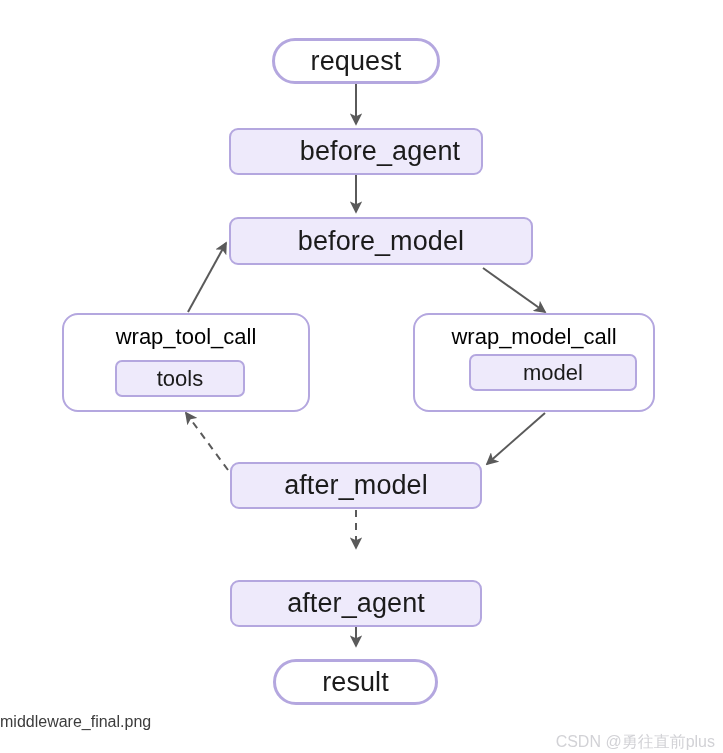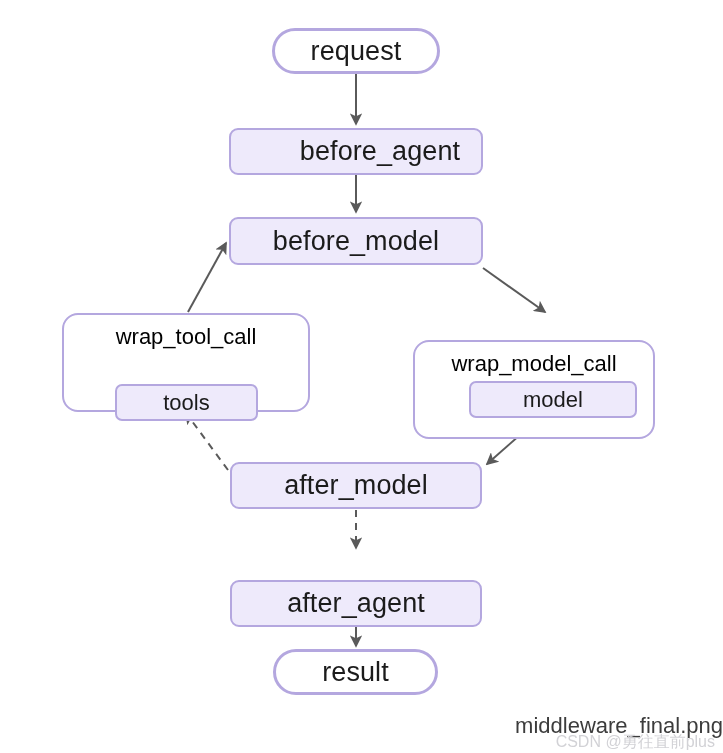--- a/index.html
+++ b/index.html
@@ -42,20 +42,21 @@
     letter-spacing: 0.1px;
     white-space: nowrap;
   }
 
   
   .node.pill {
     background: #ffffff;
     border: 3px solid #b4a7df;
     border-radius: 28px;
     font-size: 27px;
+    margin-top: 10px;
   }
 
   
   .node.box {
     background: #eeeafb;
     border: 2.5px solid #b4a7df;
     border-radius: 9px;
     font-size: 27px;
   }
 
@@ -89,22 +90,22 @@
     font-size: 22px;
     color: #1b1b1b;
     white-space: nowrap;
   }
 
   #caption {
     position: absolute;
     left: 0;
     right: 0;
     top: 713px;
-    text-align: right;
-    font-size: 22px;
+    text-align: left;
+    font-size: 16px;
     color: #3c3c3c;
   }
 
   #watermark {
     position: absolute;
     right: 8px;
     top: 732px;
     font-size: 16px;
     color: #d2d2d6;
     white-space: nowrap;
@@ -140,32 +141,32 @@
   </svg>
 
   <div class="node pill" style="left:272px; top:28px; width:168px; height:46px;">
     <span>request</span>
   </div>
 
   <div class="node box" style="left:229px; top:128px; width:254px; height:47px;padding-left:48px;">
     <span>before_agent</span>
   </div>
 
-  <div class="node box" style="left:229px; top:217px; width:254px; height:48px;">
+  <div class="node box" style="left:229px; top:217px; width:304px; height:48px;">
     <span>before_model</span>
   </div>
 
   <div class="subgraph" style="left:62px; top:313px; width:248px; height:99px;">
     <div class="subgraph-title">wrap_tool_call</div>
-    <div class="inner-node" style="left:51px; top:45px; width:143px; height:37px;margin-top:24px;">
+    <div class="inner-node" style="left:51px; top:45px; width:130px; height:37px;">
       <span>tools</span>
     </div>
   </div>
 
-  <div class="subgraph" style="left:413px; top:313px; width:242px; height:99px;margin-top:27px;">
+  <div class="subgraph" style="left:413px; top:313px; width:242px; height:99px;">
     <div class="subgraph-title">wrap_model_call</div>
     <div class="inner-node" style="left:54px; top:39px; width:168px; height:37px;">
       <span>model</span>
     </div>
   </div>
 
   <div class="node box" style="left:230px; top:462px; width:252px; height:47px;">
     <span>after_model</span>
   </div>
 

